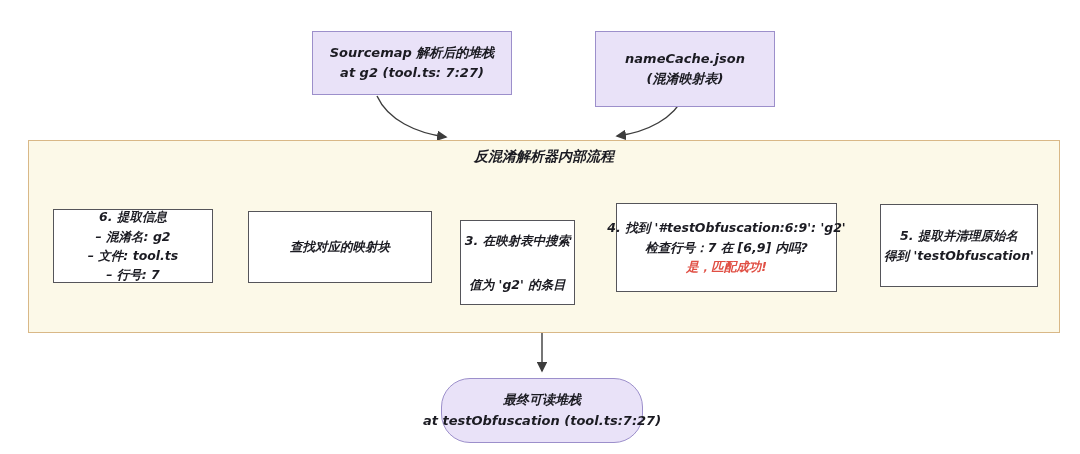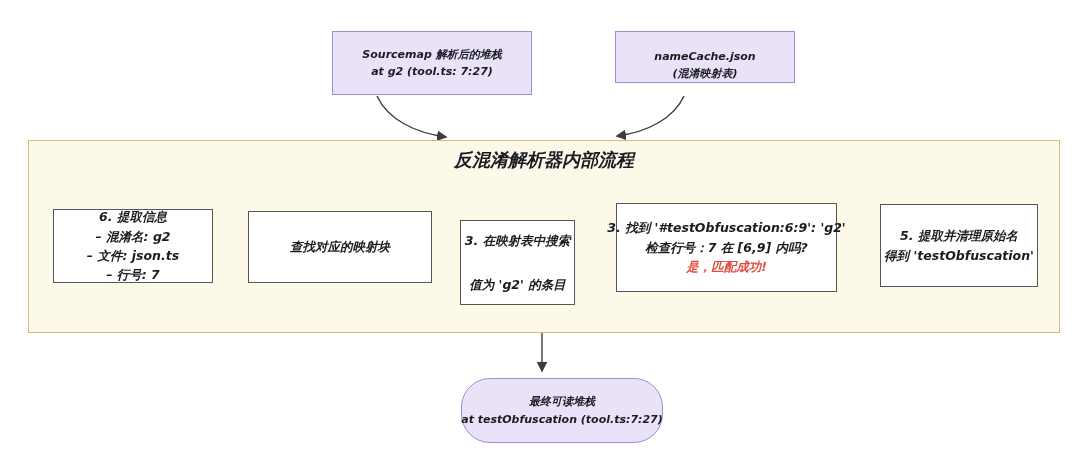--- a/index.html
+++ b/index.html
@@ -28,41 +28,40 @@
     box-sizing: border-box;
     background: var(--node-fill, #e9e2f8);
     border: 1px solid var(--node-border, #9c8fcb);
     display: flex;
     flex-direction: column;
     align-items: center;
     justify-content: center;
     text-align: center;
     font-style: italic;
     font-weight: 600;
-    font-size: 11px;
+    font-size: 13px;
     line-height: 1.55;
     color: var(--text, #1b1b22);
-    margin-left: 20px;
   }
   .container-box {
     position: absolute;
     box-sizing: border-box;
     left: 28px; top: 140px;
     width: 1032px; height: 193px;
     background: var(--container-fill, #fcf9e8);
     border: 1px solid var(--container-border, #d9b887);
   }
   .container-title {
     position: absolute;
     left: 0; top: 7px;
     width: 100%;
     text-align: center;
     font-style: italic;
     font-weight: 700;
-    font-size: 18px;
+    font-size: 14px;
     color: var(--text, #1b1b22);
   }
   .step {
     position: absolute;
     box-sizing: border-box;
     background: var(--step-fill, #ffffff);
     border: 1px solid var(--step-border, #55555a);
     display: flex;
     flex-direction: column;
     align-items: center;
@@ -75,21 +74,21 @@
     color: var(--text, #1b1b22);
     padding: 2px 3px;
   }
   .step .line, .node .line { white-space: nowrap; }
   .red-line {
     color: var(--highlight-red, #e04f44);
     white-space: nowrap;
   }
   
   #node-source-stack { left: 312px; top: 31px;  width: 200px; height: 64px; }
-  #node-name-cache   { left: 595px; top: 31px;  width: 180px; height: 52px; justify-content: flex-end; }
+  #node-name-cache   { left: 595px; top: 31px;  width: 180px; height: 76px; }
   #node-output       { left: 441px; top: 378px; width: 202px; height: 65px; border-radius: 29px; }
   #step-1 { left: 53px;  top: 209px; width: 160px; height: 74px; }
   #step-2 { left: 248px; top: 211px; width: 184px; height: 72px; }
   #step-3 { left: 460px; top: 220px; width: 115px; height: 85px; gap: 24px; }
   #step-4 { left: 616px; top: 203px; width: 221px; height: 89px; }
   #step-5 { left: 880px; top: 204px; width: 158px; height: 83px; }
 </style>
 </head>
 <body>
 
@@ -122,35 +121,35 @@
     <div class="line">(混淆映射表)</div>
   </div>
 
   <div class="container-box">
     <div class="container-title">反混淆解析器内部流程</div>
   </div>
 
   <div class="step" id="step-1">
     <div class="line">6. 提取信息</div>
     <div class="line">– 混淆名: g2</div>
-    <div class="line">– 文件: json.ts</div>
+    <div class="line">– 文件: tool.ts</div>
     <div class="line">– 行号: 7</div>
   </div>
 
   <div class="step" id="step-2">
     <div class="line">查找对应的映射块</div>
   </div>
 
   <div class="step" id="step-3">
     <div class="line">3. 在映射表中搜索</div>
     <div class="line">值为 'g2' 的条目</div>
   </div>
 
   <div class="step" id="step-4">
-    <div class="line">3. 找到 '#testObfuscation:6:9': 'g2'</div>
+    <div class="line">4. 找到 '#testObfuscation:6:9': 'g2'</div>
     <div class="line">检查行号：7 在 [6,9] 内吗?</div>
     <div class="red-line">是，匹配成功!</div>
   </div>
 
   <div class="step" id="step-5">
     <div class="line">5. 提取并清理原始名</div>
     <div class="line">得到 'testObfuscation'</div>
   </div>
 
   <div class="node" id="node-output">

